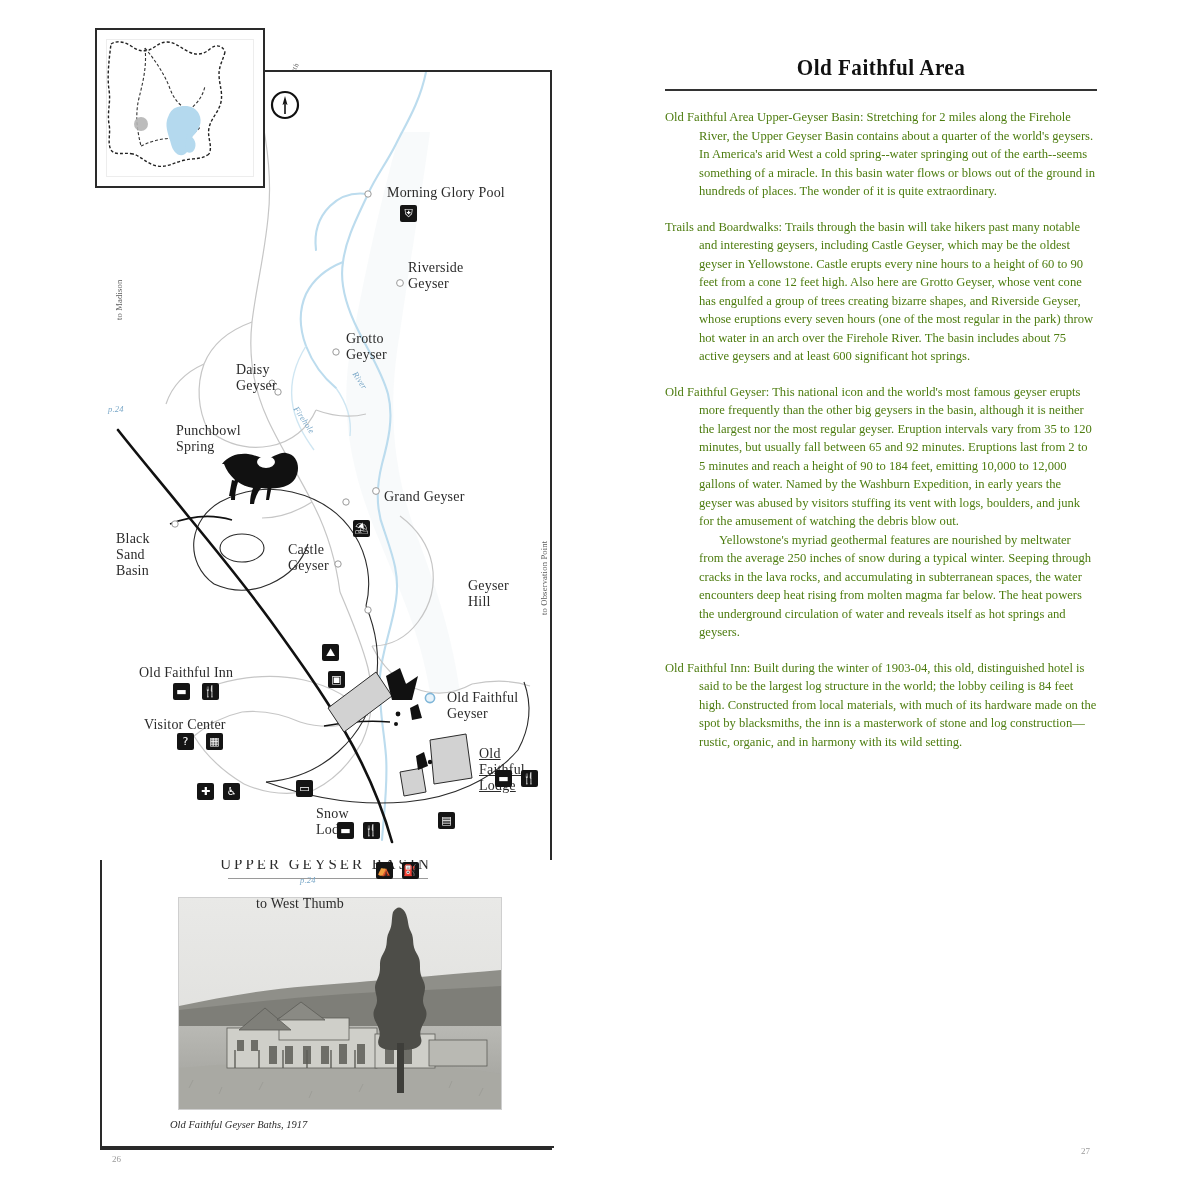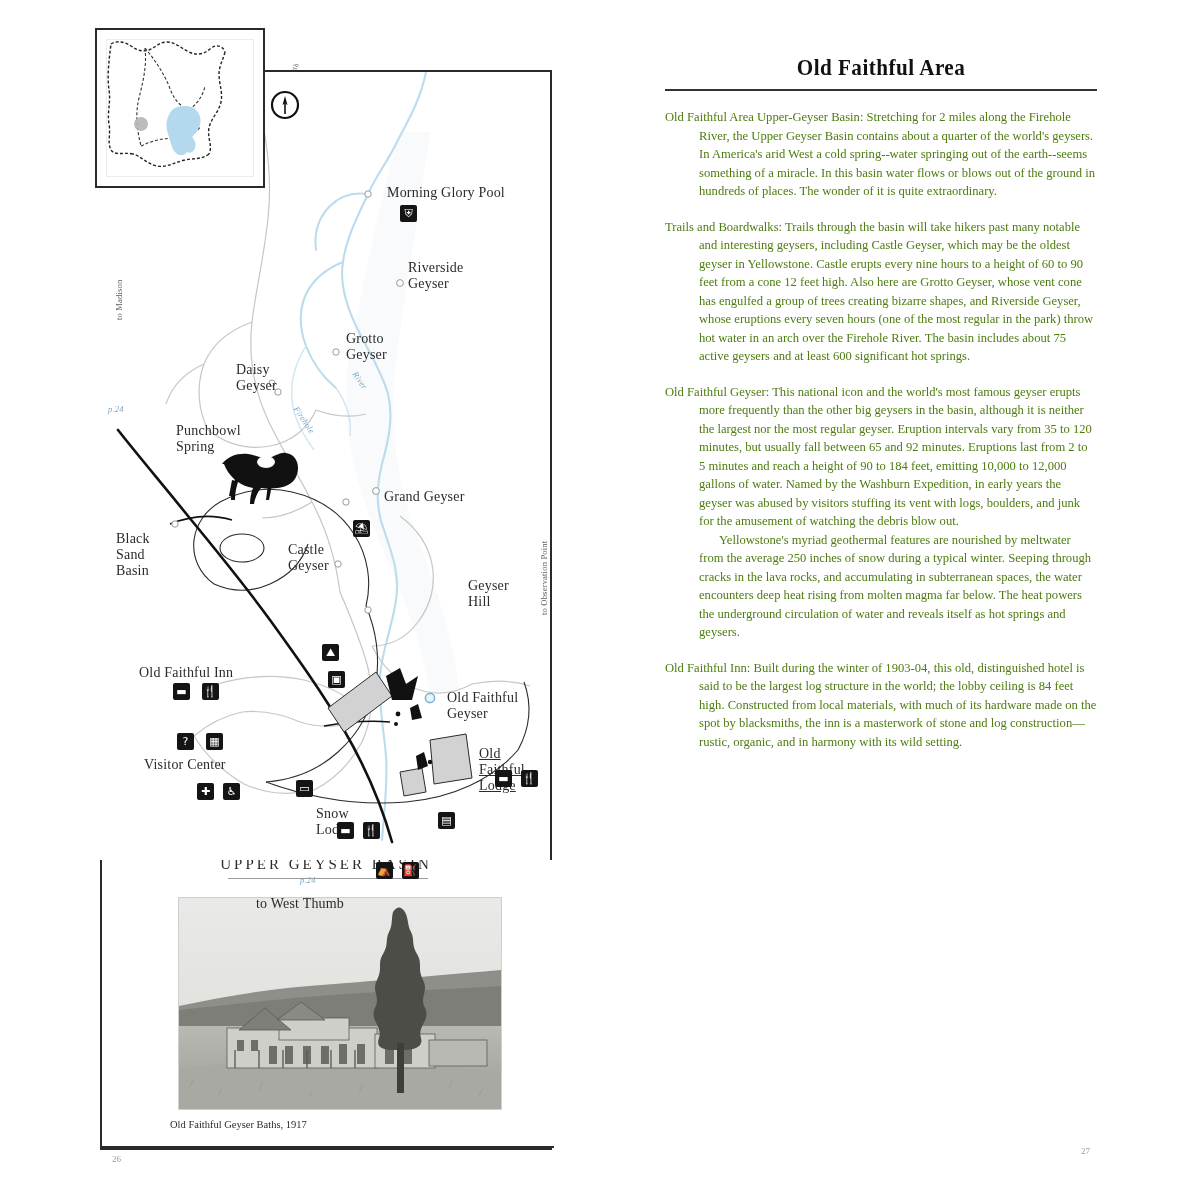--- a/index.html
+++ b/index.html
@@ -28,21 +28,21 @@
          display:flex;align-items:center;justify-content:center;font-size:11px;font-family:"DejaVu Sans",sans-serif;line-height:1;}
 
   
   .basin-title{position:absolute;left:100px;top:856px;width:452px;text-align:center;font-family:"Liberation Serif",serif;
      font-size:15px;letter-spacing:3px;color:#2b2b2b;}
   .basin-rule{position:absolute;left:228px;top:878px;width:200px;height:1px;background:#9a9a9a;}
 
   
   .photo{position:absolute;left:178px;top:897px;width:322px;height:211px;background:#d8d8d6;overflow:hidden;border:1px solid #cfcfcf;}
   .photo svg{display:block;}
-  .photo-cap{position:absolute;left:170px;top:1119px;font-size:10.5px;color:#2b2b2b;font-family:"Liberation Serif",serif;}
+  .photo-cap{position:absolute;left:170px;top:1119px;font-size:10.5px;font-style:italic;color:#2b2b2b;font-family:"Liberation Serif",serif;}
 
   .folio-left{position:absolute;left:112px;top:1154px;font-size:9px;color:#9a9a9a;font-family:"Liberation Serif",serif;}
 
   
   .page-right{position:absolute;left:665px;top:55px;width:432px;}
   .rp-title{font-family:"Liberation Serif",serif;font-weight:bold;font-size:23px;text-align:center;color:#111;letter-spacing:.5px;
             font-stretch:condensed;transform:scaleX(.92);transform-origin:50% 50%;}
   .rp-rule{height:2px;background:#333;margin-top:8px;width:432px;}
   .para{margin-top:17px;font-size:12.6px;line-height:1.47;color:#4d7c0f;text-align:left;text-indent:0;}
   .para p{margin:0;padding-left:34px;text-indent:-34px;}
@@ -171,21 +171,21 @@
 Sand
 Basin</div>
       <div class="mlabel " style="left: 288px; top: 542px; z-index: 5;">Castle
 Geyser</div>
       <div class="mlabel " style="left: 384px; top: 489px; z-index: 5;">Grand Geyser</div>
       <div class="mlabel " style="left: 468px; top: 578px; z-index: 5;">Geyser
 Hill</div>
       <div class="mlabel " style="left: 447px; top: 690px; z-index: 5;">Old Faithful
 Geyser</div>
       <div class="mlabel " style="left: 139px; top: 665px; z-index: 5;">Old Faithful Inn</div>
-      <div class="mlabel " style="left: 144px; top: 717px; z-index: 5; margin-top: 40px;">Visitor Center</div>
+      <div class="mlabel " style="left: 144px; top: 717px; z-index: 5;">Visitor Center</div>
       <div class="mlabel " style="left: 479px; top: 746px; z-index: 5; text-decoration: underline;">Old
 Faithful
 Lodge</div>
       <div class="mlabel " style="left: 316px; top: 806px; z-index: 5;">Snow
 Lodge</div>
       <div class="mlabel " style="left: 256px; top: 896px; z-index: 5;">to West Thumb</div>
       <div class="mlabel blue" style="left: 108px; top: 405px; z-index: 5;">p.24</div>
       <div class="mlabel blue" style="left: 300px; top: 876px; z-index: 5;">p.24</div>
       <div class="mlabel blue" style="left: 299px; top: 405px; z-index: 5; transform-origin: 0px 0px; transform: rotate(56deg);">Firehole</div>
       <div class="mlabel blue" style="left: 358px; top: 370px; z-index: 5; transform-origin: 0px 0px; transform: rotate(56deg);">River</div>

